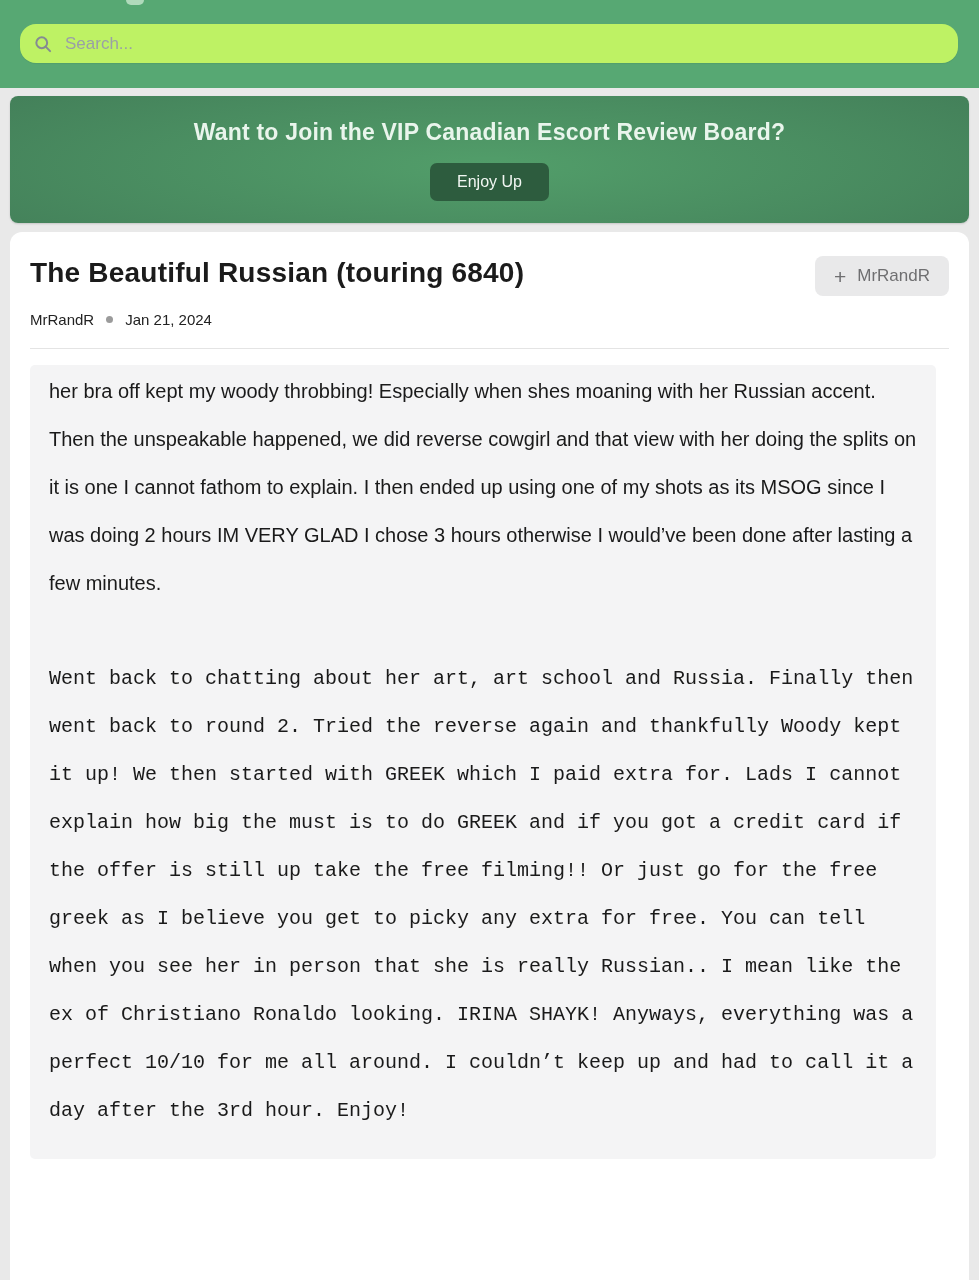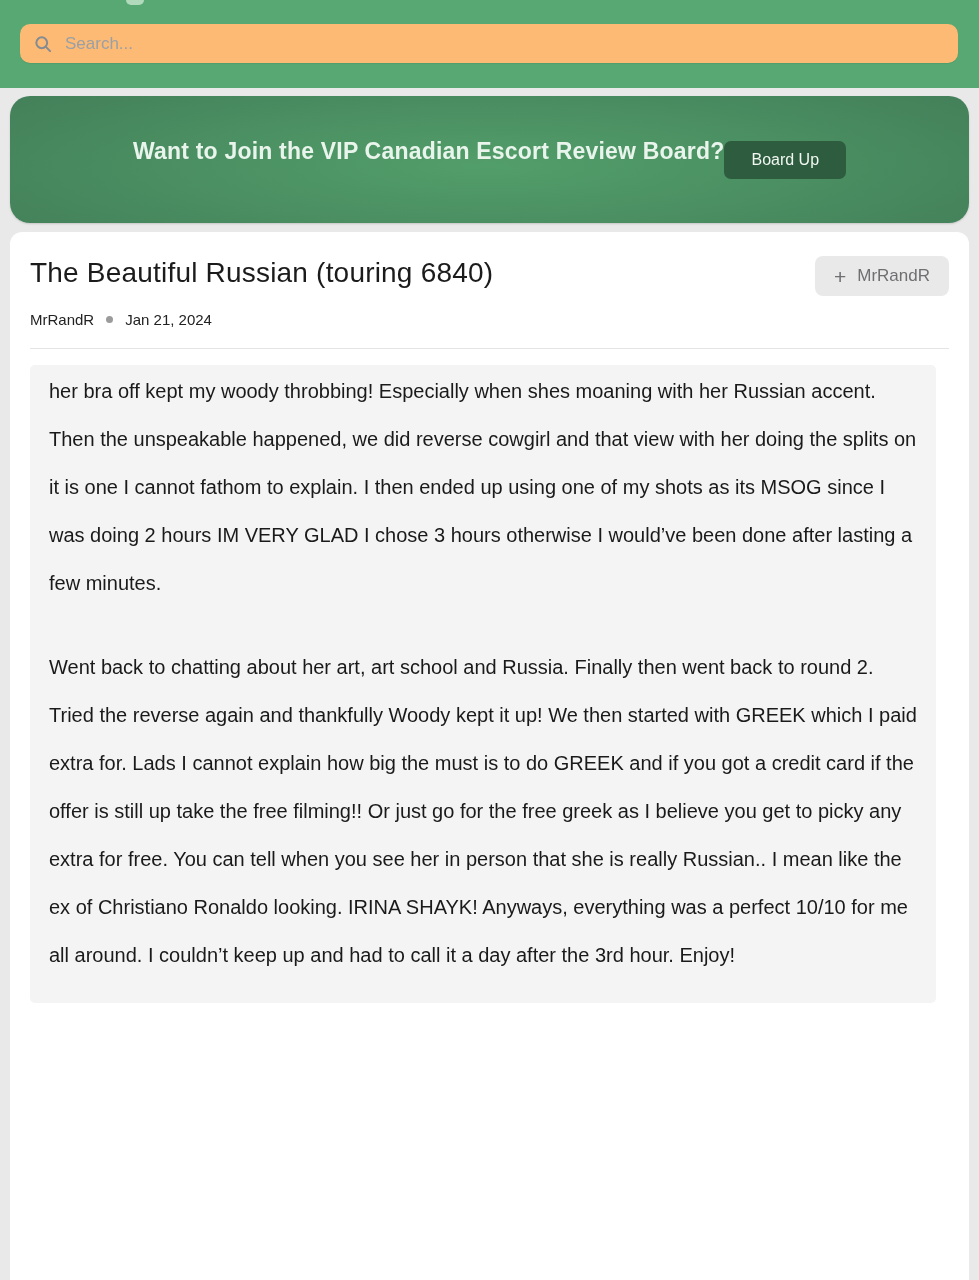--- a/index.html
+++ b/index.html
@@ -18,41 +18,41 @@
   }
   .logo-fragment {
     position:absolute; top:0; left:126px;
     width:18px; height:5px;
     background:#bfe3c8;
     border-radius:0 0 8px 8px;
     opacity:.85;
   }
   .search-bar {
     position:absolute; left:20px; right:21px; top:24px; height:39px;
-    background:#fdba74;
-    border-radius:10px;
+    background:#bef264;
+    border-radius:16px;
     display:flex; 
     padding:0 13px; box-sizing:border-box;
     box-shadow:0 1px 1px rgba(0,0,0,.06);
   }
   .search-icon { display:flex; align-items:center; margin-right:10px; }
   .search-input {
     border:none; background:transparent; outline:none;
     font-size:17px; color:#333; width:100%;
     font-family:"Liberation Sans", sans-serif;
   }
   .search-input::placeholder { color:#9aa0a6; }
 
   
   .banner {
     margin:8px 10px 0;
     height:127px;
-    border-radius:20px;
+    border-radius:8px;
     background:radial-gradient(120% 170% at 50% 55%, #529e6a 0%, #437f59 55%, #2b5e3f 100%);
-    display:flex; flex-direction:row; align-items:center; justify-content:center;
+    display:flex; flex-direction:column; align-items:center; justify-content:center;
     box-shadow:0 1px 2px rgba(0,0,0,.15);
   }
   .banner-title {
     color:#e9f5ec;
     font-size:23px; font-weight:700;
     margin:0 0 17px 0;
     letter-spacing:.2px;
     text-align:center;
   }
   .signup-btn {
@@ -67,21 +67,21 @@
   .card {
     margin:9px 10px 0;
     background:#ffffff;
     border-radius:12px 12px 0 0;
     padding:24px 20px 40px;
     min-height:1100px;
     box-sizing:border-box;
   }
   .title-row { display:flex; justify-content:space-between; align-items:flex-start; }
   .post-title {
-    font-size:28px; font-weight:400; color:#1b1b1b;
+    font-size:28px; font-weight:700; color:#1b1b1b;
     margin:0; line-height:1.2; letter-spacing:.2px;
   }
   .comment-btn {
     background:#e9e9ea; border:none; border-radius:8px;
     color:#6f6f71; font-size:17px;
     padding:10px 19px;
     display:flex; align-items:center; gap:11px;
     font-family:"Liberation Sans", sans-serif;
     cursor:pointer; flex:none;
   }
@@ -104,41 +104,41 @@
 
   .post-body {
     margin-top:16px; margin-right:13px;
     background:#f4f4f5;
     border-radius:5px;
     padding:2px 19px 24px;
     font-size:20px; line-height:48px;
     color:#1a1a1a;
   }
   .post-body p { margin:0; }
-  .post-body p + p { margin-top:36px; }
+  .post-body p + p { margin-top:48px;font-family:Liberation Mono, monospace; }
 </style>
 </head>
 <body>
 
 <header class="green-header">
   <div class="logo-fragment"></div>
   <div class="search-bar">
     <span class="search-icon">
       <svg width="20" height="20" viewBox="0 0 24 24" fill="none" stroke="#858b92" stroke-width="2.4" stroke-linecap="round">
         <circle cx="10.5" cy="10.5" r="6.5"></circle>
         <line x1="15.5" y1="15.5" x2="20.5" y2="20.5"></line>
       </svg>
     </span>
     <input class="search-input" type="text" placeholder="Search..." style="">
   </div>
 </header>
 
 <section class="banner">
   <h2 class="banner-title">Want to Join the VIP Canadian Escort Review Board?</h2>
-  <button class="signup-btn">Board Up</button>
+  <button class="signup-btn">Enjoy Up</button>
 </section>
 
 <main class="card">
   <div class="title-row">
     <h1 class="post-title">The Beautiful Russian (touring 6840)</h1>
     <button class="comment-btn">
       <span class="plus-icon">+</span>
       <span>MrRandR</span>
     </button>
   </div>

